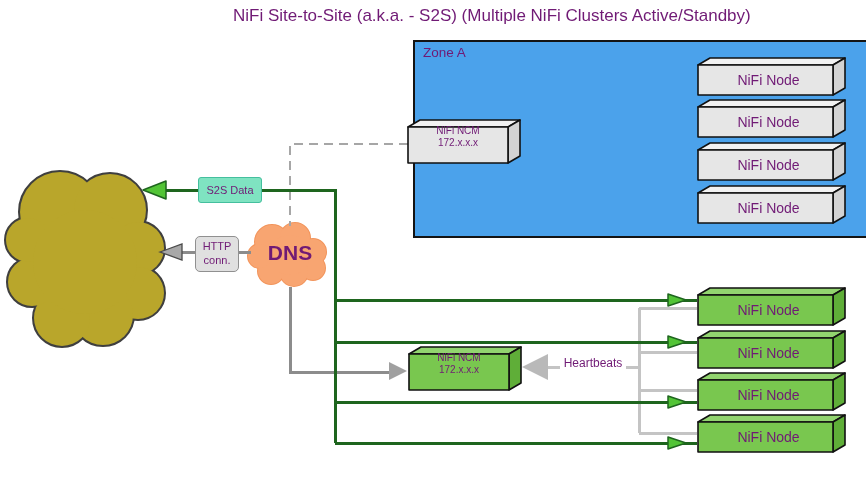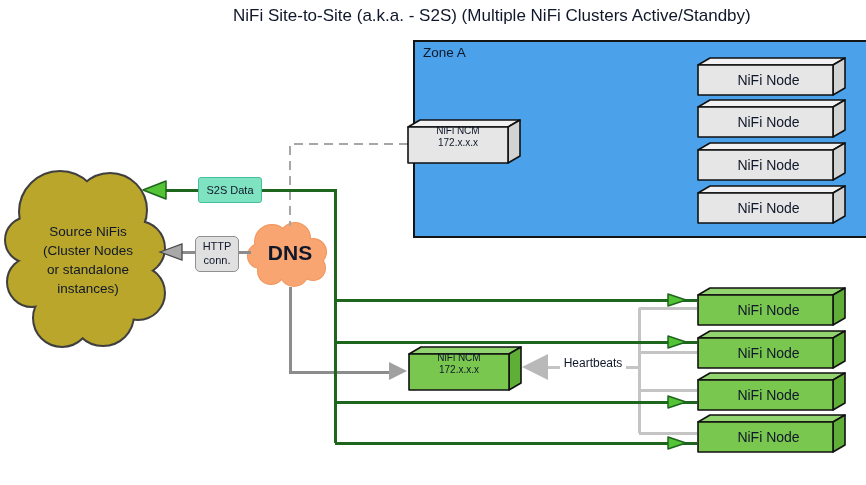--- a/index.html
+++ b/index.html
@@ -1,18 +1,18 @@
 <!DOCTYPE html>
 <html><head>
 <meta charset="utf-8">
 <style>
   html,body{margin:0;padding:0;background:#fff;}
   #canvas{
     position:relative;width:866px;height:485px;overflow:hidden;
-    font-family:"Liberation Sans",sans-serif;color:#0f172a;background:#fff;
+    font-family:"Liberation Sans",sans-serif;color:#701a75;background:#fff;
   }
   .abs{position:absolute;}
   
   #title{left:233px;top:6px;font-size:17px;white-space:nowrap;z-index:5;}
   
   .zone{background:#4BA2EB;border:2px solid #141414;box-sizing:border-box;z-index:1;}
   #zoneA{left:413px;top:40px;width:520px;height:198px;padding-left:36px;}
   #zoneB{left:398px;top:272px;width:462px;height:206px;}
   .zone-label{position:absolute;left:8px;top:3px;font-size:13.5px;}
   
@@ -129,24 +129,20 @@
     </g>
     <g fill="#52C436" stroke="#1E651E" stroke-width="1.5" stroke-linejoin="round">
       <polygon points="143,190 166,181 166,199"></polygon>
       <polygon points="686,300 668,294 668,306"></polygon>
       <polygon points="686,342 668,336 668,348"></polygon>
       <polygon points="686,402 668,396 668,408"></polygon>
       <polygon points="686,443 668,437 668,449"></polygon>
     </g>
   </svg>
 
-  <div class="abs" id="source-cloud-text">Source NiFis
-(Cluster Nodes
-or standalone
-instances)</div>
   <div class="abs" id="dns-text">DNS</div>
 
   <div class="abs conn-label" id="s2s-label">S2S Data</div>
   <div class="abs conn-label" id="http-label">HTTP
 conn.</div>
   <div class="abs conn-label" id="heartbeats-label">Heartbeats</div>
 
   <div class="abs box3d gray" style="left:407px;top:119px">
     <svg width="114" height="45">
       <polygon class="top" points="1,8 13,1 113,1 101,8"></polygon>

